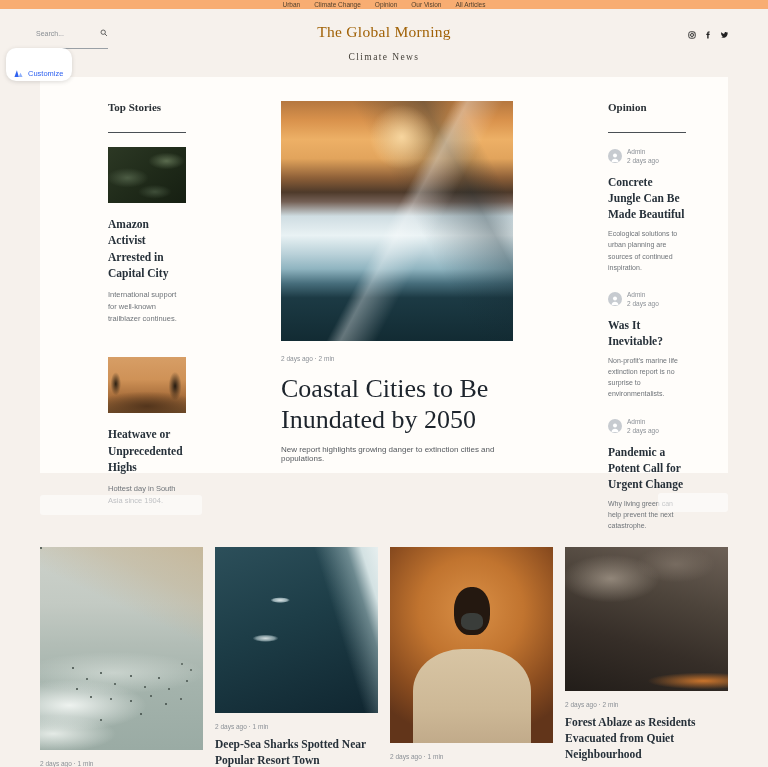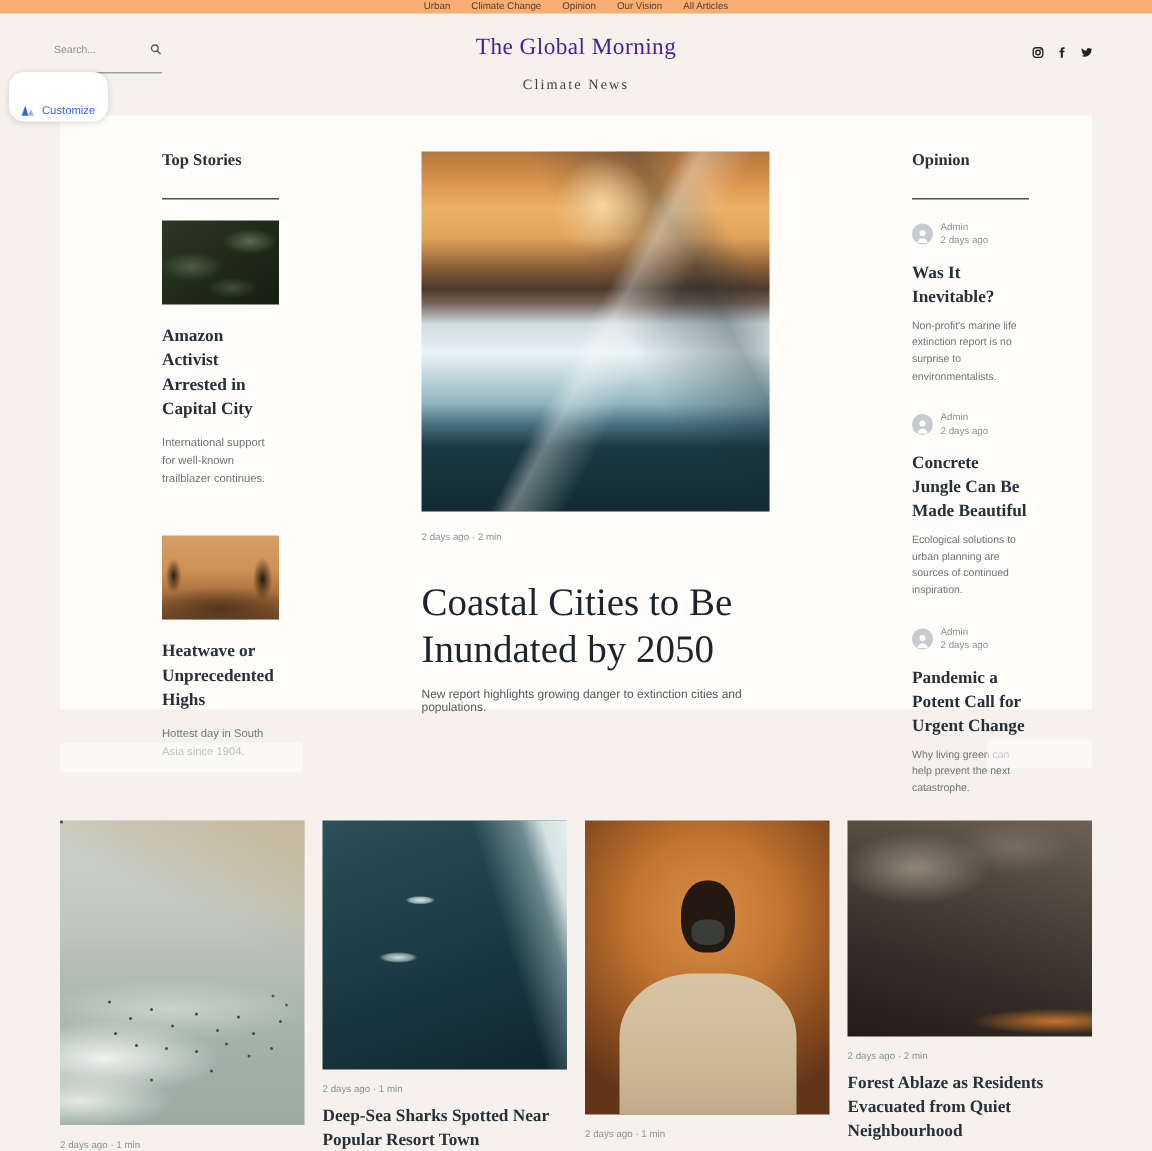--- a/index.html
+++ b/index.html
@@ -14,39 +14,39 @@
   .siteheader { position:relative; height:64px; }
   .search { position:absolute; left:36px; top:20px; width:72px; border-bottom:1px solid #9aa0a6; display:flex; align-items:flex-end; justify-content:space-between; padding-bottom:11px; }
   .search input { border:none; outline:none; background:transparent; width:56px; font-size:7px; color:#555; font-family:"Liberation Sans", sans-serif; }
   .search input::placeholder { color:#8a8f94; }
   .search svg { display:block; }
 
   .customize { position:absolute; left:6px; top:39px; background:#fff; border-radius:10px; padding:21px 9px 3px 7px; display:flex; align-items:center; gap:4px; box-shadow:0 1px 4px rgba(60,60,60,.18); cursor:pointer; }
   .customize span { font-size:7.5px; color:#2f62f0; }
 
   .titlewrap { position:absolute; left:0; right:0; top:14px; text-align:center; }
-  .site-title { font-family:"Liberation Serif", serif; font-weight:500; font-size:15.5px; color:#4c1d95; letter-spacing:.3px; }
+  .site-title { font-family:"Liberation Serif", serif; font-weight:500; font-size:15.5px; color:#a16207; letter-spacing:.3px; }
   .site-subtitle { margin-top:11px; font-family:"Liberation Serif", serif; font-size:9.5px; letter-spacing:1.4px; color:#45413a; }
 
   .social { position:absolute; right:40px; top:22px; display:flex; gap:8px; align-items:center; }
   .social .sicon { cursor:pointer; display:block; }
 
   
   .panel { margin:4px 40px 0; background:#fffdfa; height:396px; padding:24px 42px 0 68px; display:grid; grid-template-columns:78px 232px 78px; justify-content:space-between; }
   .colhead { font-family:"Liberation Serif", serif; font-size:11px; color:#2b3136; padding-bottom:19px; border-bottom:1px solid #4a4f54; margin-bottom:14px; }
 
   .story-img { width:78px; height:56px; margin-bottom:13px; cursor:pointer; }
   .story-title { font-family:"Liberation Serif", serif; font-size:11.5px; font-weight:600; line-height:1.42; color:#263039; margin-bottom:8px; cursor:pointer; }
   .story-excerpt { font-size:7.5px; color:#6f7479; line-height:1.6; }
   .story + .story { margin-top:32px; }
 
   .featured-img { width:232px; height:240px; cursor:pointer; }
   .meta { font-size:6.5px; color:#8b9096; }
   .featured .meta { margin-top:14px; }
-  .featured-title { font-family:"Liberation Serif", serif; font-weight:500; font-size:26px; line-height:1.18; color:#1d242c; margin:25px 0 10px; cursor:pointer; }
+  .featured-title { font-family:"Liberation Serif", serif; font-weight:500; font-size:26px; line-height:1.18; color:#1d242c; margin:12px 0 10px; cursor:pointer; }
   .featured-excerpt { font-size:8px; color:#55595e; }
 
   .op-item { margin-bottom:17px; }
   .authorrow { display:flex; gap:5px; align-items:center; margin-bottom:8px; }
   .avatar { width:14px; height:14px; border-radius:50%; background:#c7cbd0; overflow:hidden; flex:none; display:flex; align-items:flex-end; justify-content:center; }
   .authmeta { font-size:6.5px; color:#8b9096; line-height:1.45; }
   .op-title { font-family:"Liberation Serif", serif; font-size:11.5px; font-weight:600; line-height:1.4; color:#263039; margin-bottom:6px; cursor:pointer; }
   .op-excerpt { font-size:7px; color:#6f7479; line-height:1.6; }
 
   
@@ -195,39 +195,39 @@
           <svg width="12" height="12" viewBox="0 0 12 12">
             <circle cx="6" cy="4.4" r="2" fill="#fff"></circle>
               <path d="M2.5 11c.3-2.2 1.8-3.2 3.5-3.2s3.2 1 3.5 3.2z" fill="#fff"></path>
           </svg>
         </div>
         <div class="authmeta">
           <div>Admin</div>
           <div>2 days ago</div>
         </div>
       </div>
-      <div class="op-title">Was It Inevitable?</div>
-      <div class="op-excerpt">Non-profit's marine life extinction report is no surprise to environmentalists.</div>
+      <div class="op-title">Concrete Jungle Can Be Made Beautiful</div>
+      <div class="op-excerpt">Ecological solutions to urban planning are sources of continued inspiration.</div>
     </div>
 
     <div class="op-item">
       <div class="authorrow">
         <div class="avatar">
           <svg width="12" height="12" viewBox="0 0 12 12">
             <circle cx="6" cy="4.4" r="2" fill="#fff"></circle>
               <path d="M2.5 11c.3-2.2 1.8-3.2 3.5-3.2s3.2 1 3.5 3.2z" fill="#fff"></path>
           </svg>
         </div>
         <div class="authmeta">
           <div>Admin</div>
           <div>2 days ago</div>
         </div>
       </div>
-      <div class="op-title">Concrete Jungle Can Be Made Beautiful</div>
-      <div class="op-excerpt">Ecological solutions to urban planning are sources of continued inspiration.</div>
+      <div class="op-title">Was It Inevitable?</div>
+      <div class="op-excerpt">Non-profit's marine life extinction report is no surprise to environmentalists.</div>
     </div>
 
     <div class="op-item">
       <div class="authorrow">
         <div class="avatar">
           <svg width="12" height="12" viewBox="0 0 12 12">
             <circle cx="6" cy="4.4" r="2" fill="#fff"></circle>
               <path d="M2.5 11c.3-2.2 1.8-3.2 3.5-3.2s3.2 1 3.5 3.2z" fill="#fff"></path>
           </svg>
         </div>

